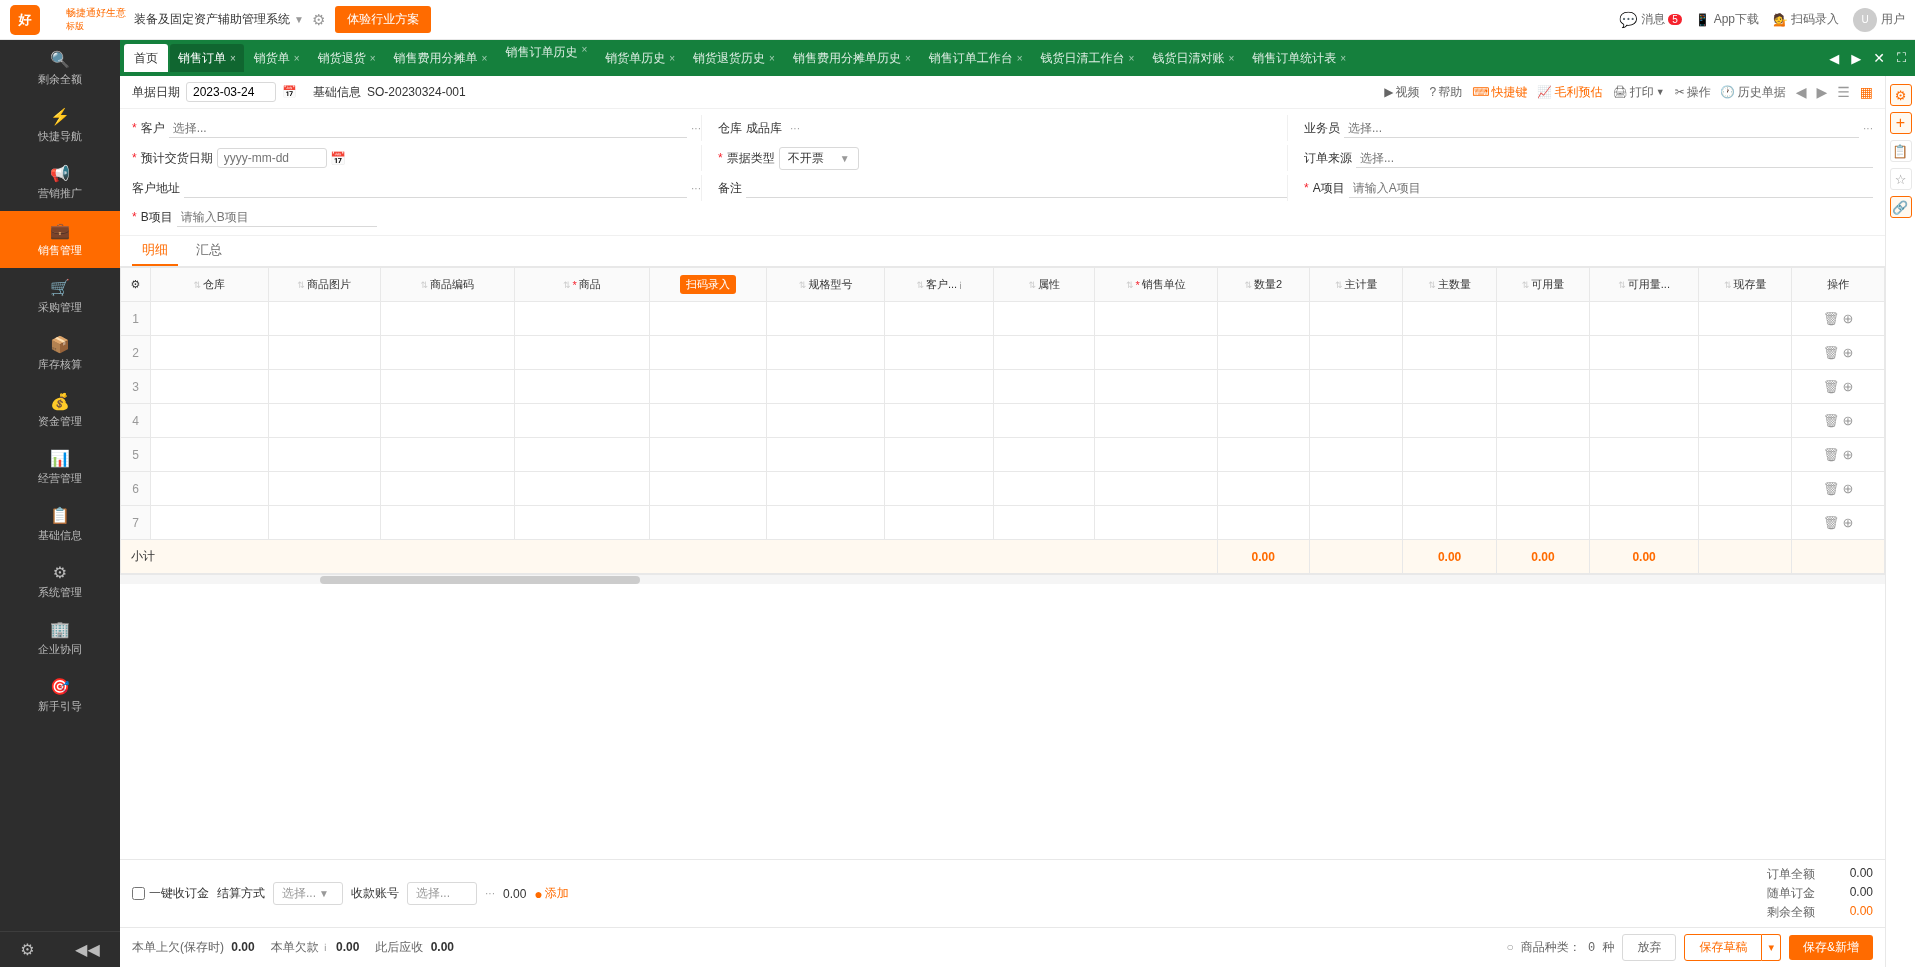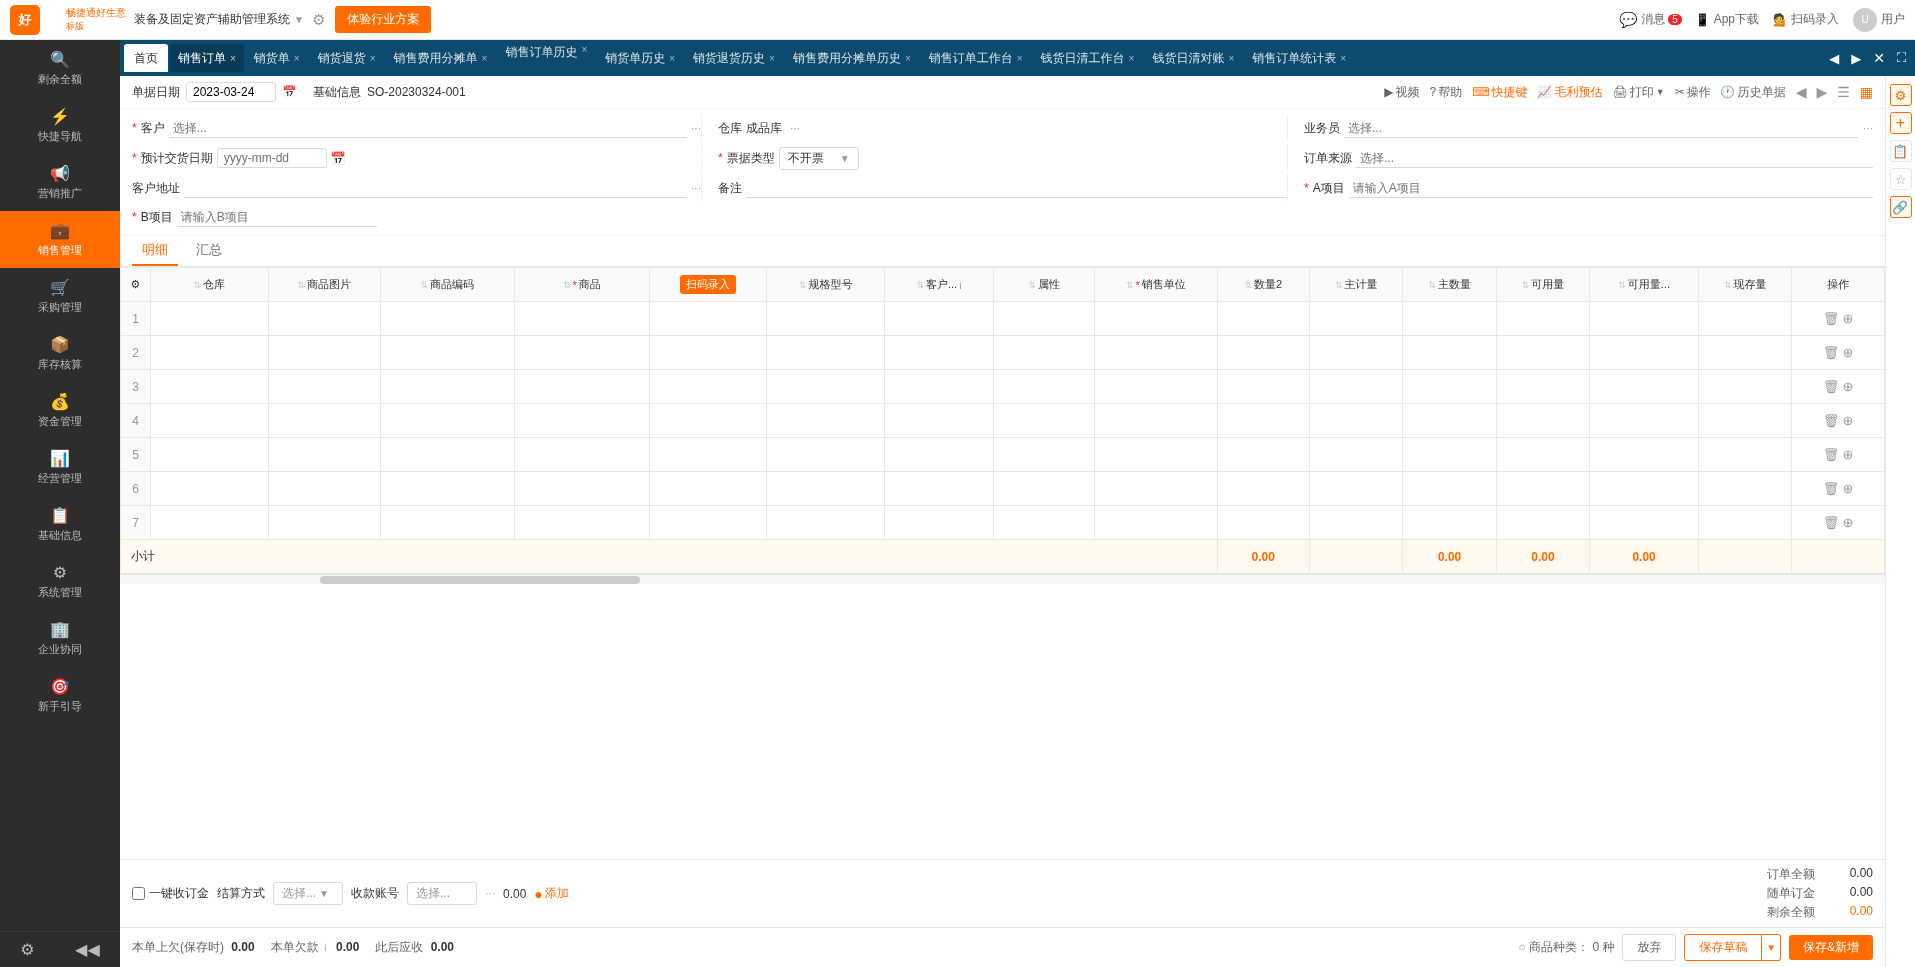--- a/index.html
+++ b/index.html
@@ -99,21 +99,21 @@
       <span>新手引导</span>
     </div>
     <div style="margin-top:auto;border-top:1px solid #3d3d3d;padding:8px 0;display:flex;justify-content:space-around;">
       <div style="color:#bbb;cursor:pointer;font-size:16px;">⚙</div>
       <div style="color:#bbb;cursor:pointer;font-size:16px;">◀◀</div>
     </div>
   </div>
 
   <div style="flex:1;display:flex;flex-direction:column;overflow:hidden;">
 
-    <div style="height:36px;background:#0c4a6e;display:flex;align-items:center;padding:0 4px;overflow:hidden;flex-shrink:0;">
+    <div style="height:36px;background:#15803d;display:flex;align-items:center;padding:0 4px;overflow:hidden;flex-shrink:0;">
       <div style="height:28px;padding:0 10px;display:flex;align-items:center;cursor:pointer;font-size:12px;color:rgba(255,255,255,0.9);border-radius:3px 3px 0 0;margin-right:2px;background:#fff;color:#333;">
         <span>首页</span>
       </div>
       <div style="height:28px;padding:0 8px;display:flex;align-items:center;cursor:pointer;font-size:12px;color:#fff;border-radius:3px 3px 0 0;margin-right:2px;background:rgba(0,0,0,0.2);">
         <span>销售订单</span>
         <span style="font-size:10px;color:rgba(255,255,255,0.7);margin-left:4px;">×</span>
       </div>
       <div style="height:28px;padding:0 8px;display:flex;align-items:center;cursor:pointer;font-size:12px;color:rgba(255,255,255,0.85);margin-right:2px;">
         <span>销货单</span>
         <span style="font-size:10px;color:rgba(255,255,255,0.6);margin-left:4px;">×</span>
@@ -627,21 +627,21 @@
               <span>本单欠款</span>
               <span style="color:#999;font-size:10px;margin:0 2px;">ℹ</span>
               <span style="color:#333;font-weight:bold;margin-left:4px;">0.00</span>
             </span>
             <span>
               <span>此后应收</span>
               <span style="color:#333;font-weight:bold;margin-left:4px;">0.00</span>
             </span>
           </div>
           <div style="margin-left:auto;display:flex;align-items:center;gap:8px;font-size:12px;">
-            <span style="color:#666;">
+            <span style="color:#666;font-family:Liberation Mono, monospace;">
               <span style="color:#999;">○</span>
               <span>商品种类：</span>
               <span>0</span>
               <span>种</span>
             </span>
             <button style="border:1px solid #d9d9d9;background:#fff;padding:4px 14px;border-radius:3px;cursor:pointer;font-size:12px;color:#666;">放弃</button>
             <div style="display:flex;align-items:stretch;">
               <button style="border:1px solid #ff6b00;background:#fff;color:#ff6b00;padding:4px 14px;border-radius:3px 0 0 3px;cursor:pointer;font-size:12px;">保存草稿</button>
               <button style="border:1px solid #ff6b00;border-left:none;background:#fff;color:#ff6b00;padding:4px 6px;border-radius:0 3px 3px 0;cursor:pointer;font-size:11px;">▾</button>
             </div>

